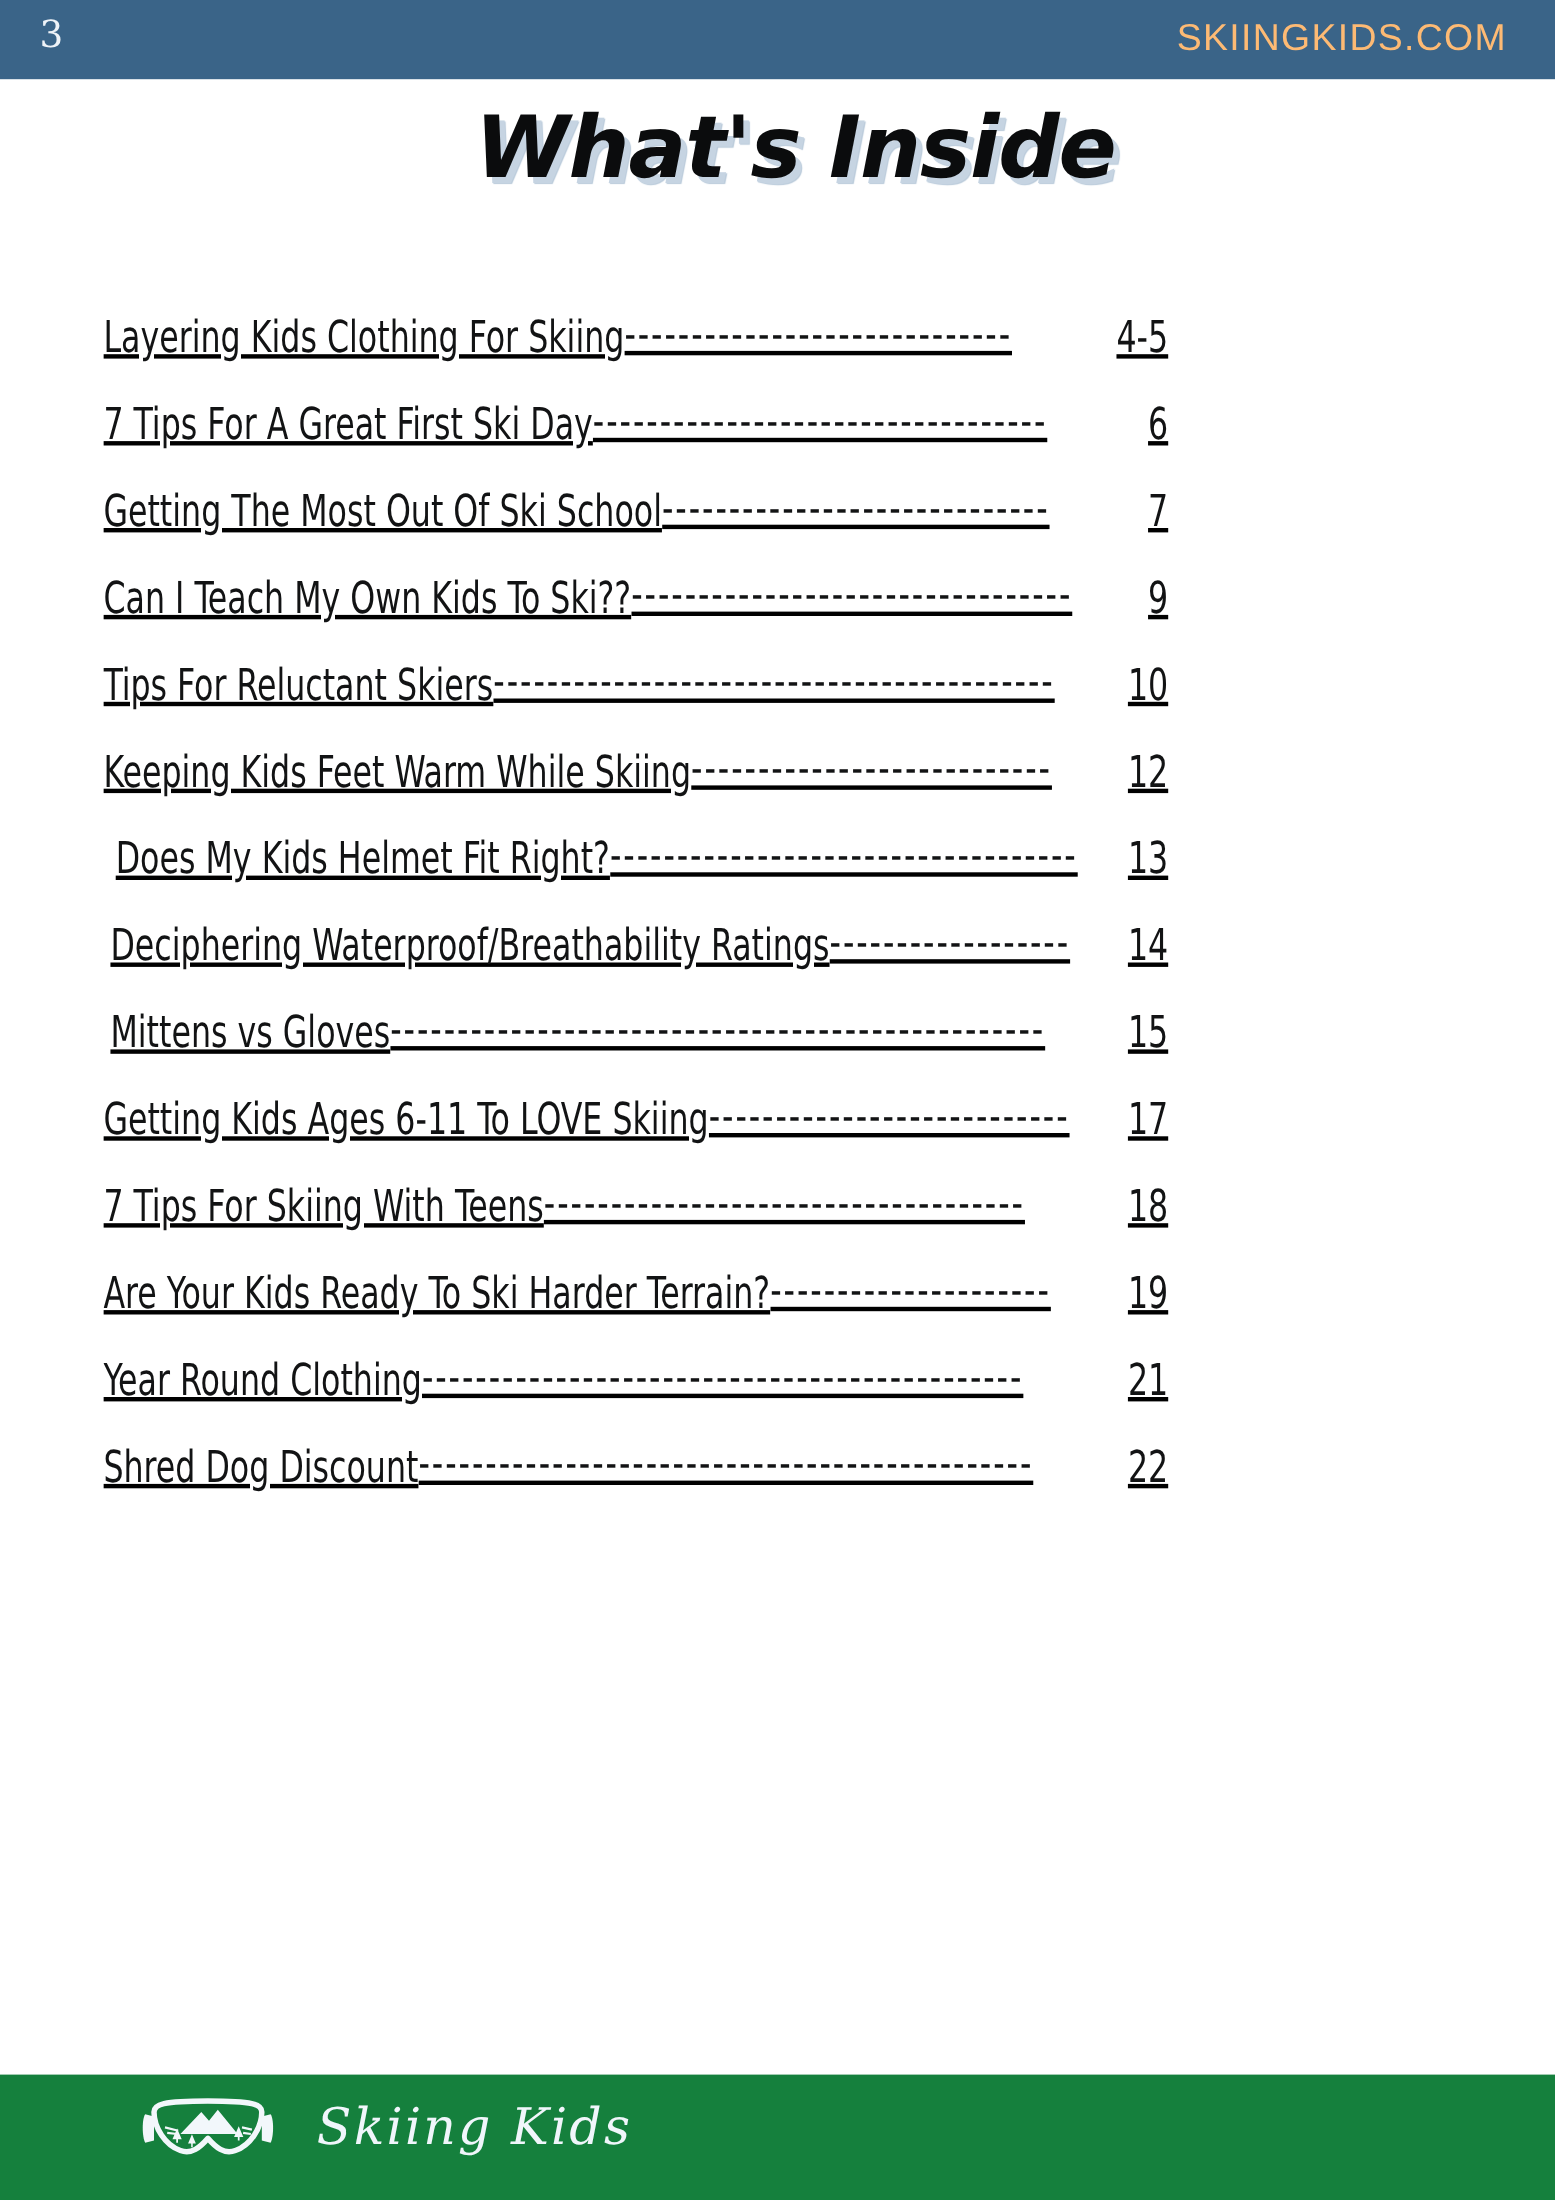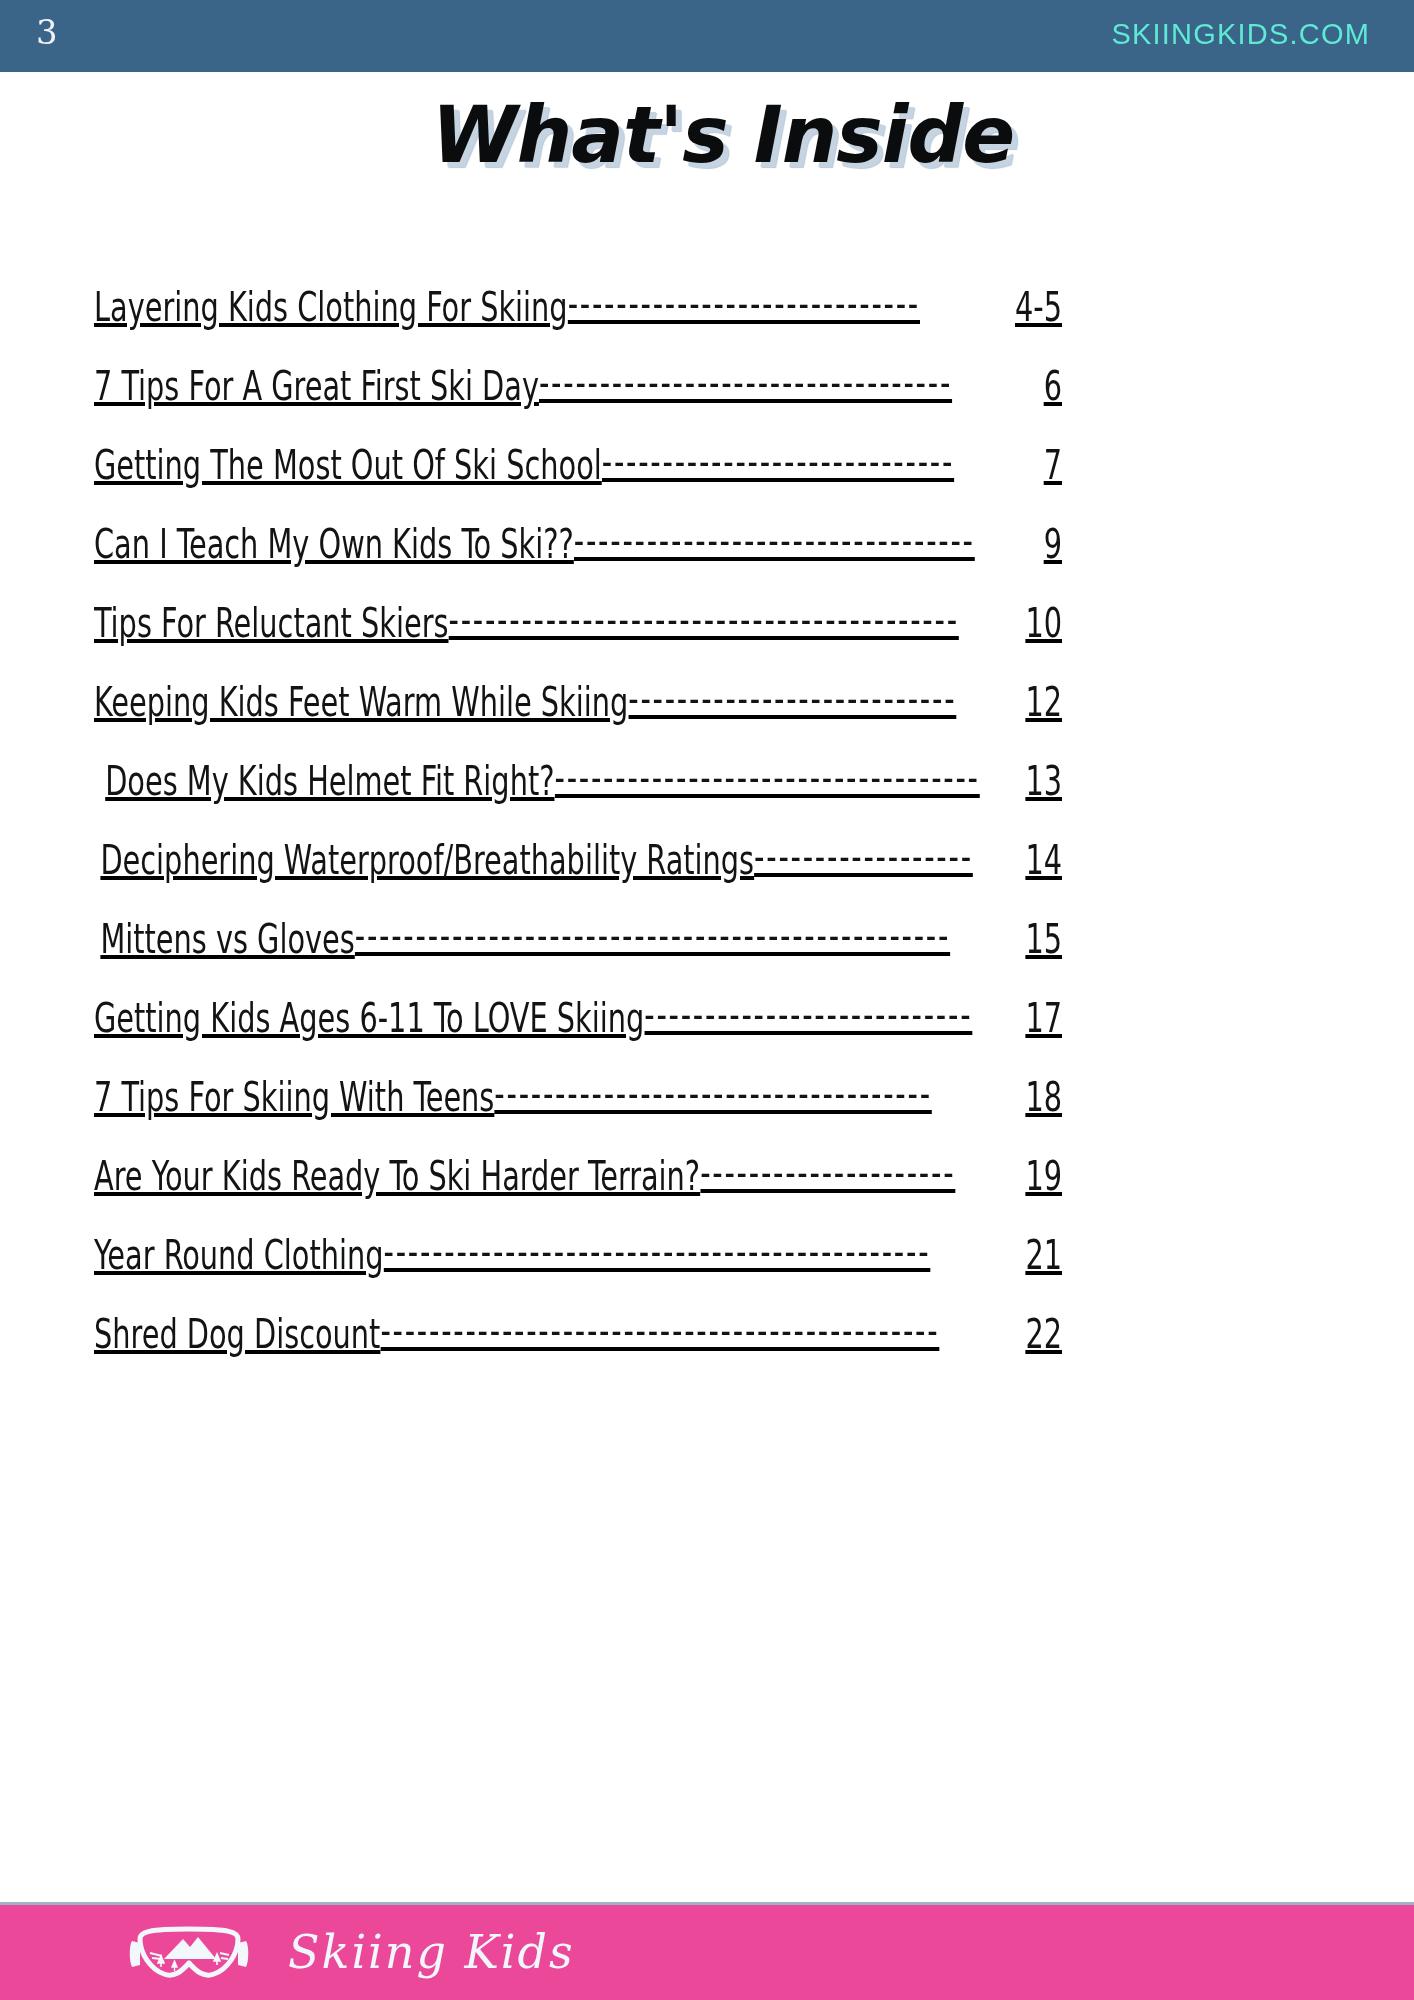--- a/index.html
+++ b/index.html
@@ -34,22 +34,22 @@
     font-size: 34px;
     line-height: 38px;
     font-family: "DejaVu Serif", serif;
     font-weight: 400;
     letter-spacing: 0px;
   }
   .header-site {
     position: absolute;
     right: 44px;
     top: 14px;
-    color: #5eead4;
-    font-size: 29px;
+    color: #fdba74;
+    font-size: 34px;
     line-height: 40px;
     letter-spacing: 1.2px;
     font-family: "Liberation Sans", sans-serif;
     font-weight: 400;
   }
 
   
   .title-wrap {
     position: absolute;
     left: 0;
@@ -132,22 +132,22 @@
   .indent-1 { padding-left: 0px; }
   .indent-2 { padding-left: 8px; }
   .indent-3 { padding-left: 14px; }
 
   
   .footer-bar {
     position: absolute;
     left: 0;
     bottom: 0;
     width: 1414px;
-    height: 95px;
-    background: #ec4899;
+    height: 114px;
+    background: #15803d;
   }
   .footer-logo {
     position: absolute;
     left: 128px;
     top: 18px;
     width: 122px;
     height: 62px;
   }
   .footer-brand {
     position: absolute;

